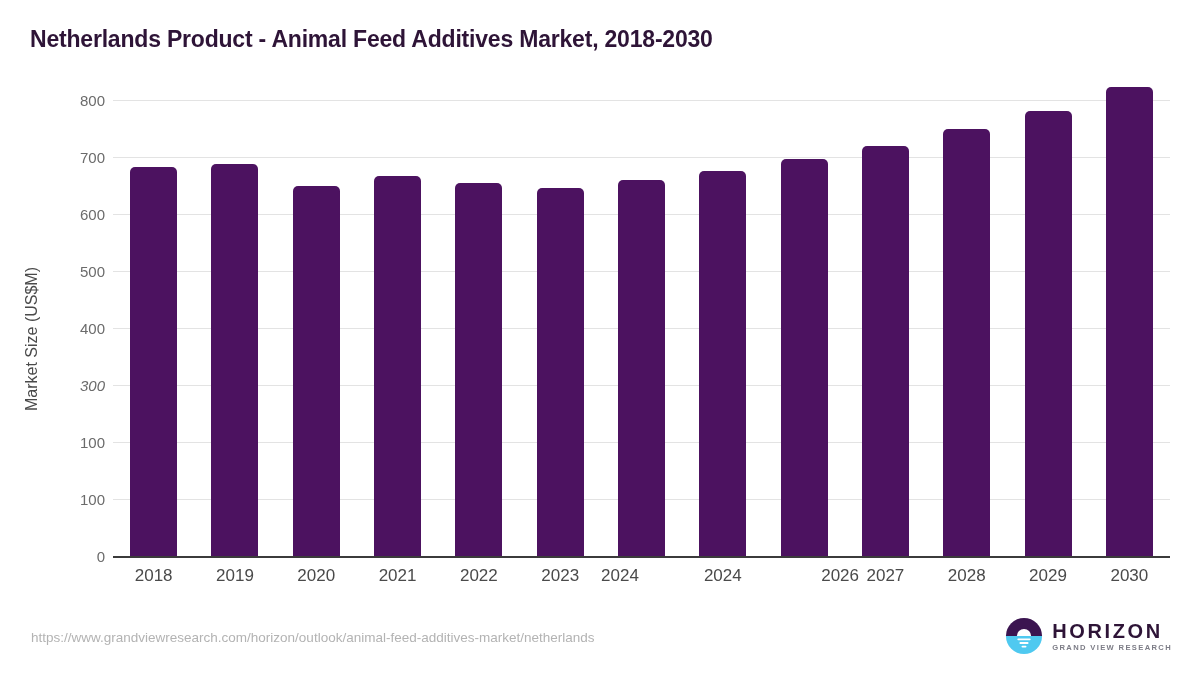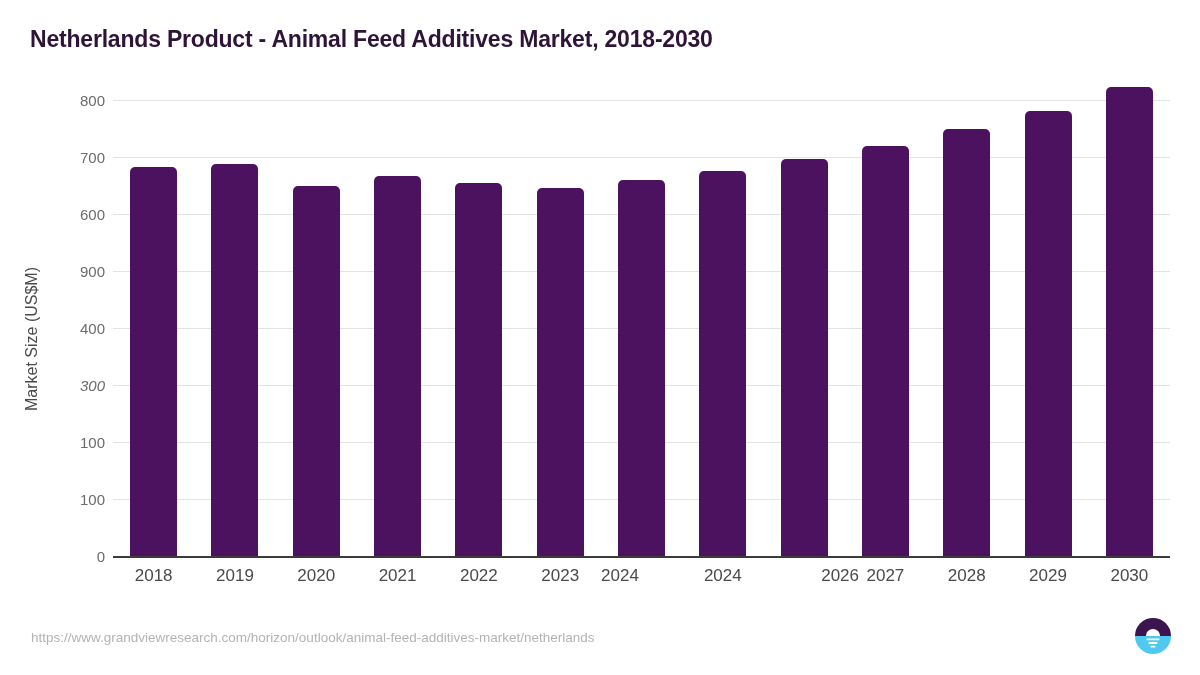--- a/index.html
+++ b/index.html
@@ -180,21 +180,21 @@
       <div class="gridline" style="top: 57px; background: rgb(227, 227, 227);"></div>
       <div class="gridline" style="top: 0px; background: rgb(227, 227, 227);"></div>
     </div>
 
   <div id="y-ticks">
       <div class="y-tick-label" style="top: 556px;">0</div>
       <div class="y-tick-label" style="top: 499px;">100</div>
       <div class="y-tick-label" style="top: 442px;">100</div>
       <div class="y-tick-label" style="top: 385px; font-style: italic;">300</div>
       <div class="y-tick-label" style="top: 328px;">400</div>
-      <div class="y-tick-label" style="top: 271px;">900</div>
+      <div class="y-tick-label" style="top: 271px;">500</div>
       <div class="y-tick-label" style="top: 214px;">600</div>
       <div class="y-tick-label" style="top: 157px;">700</div>
       <div class="y-tick-label" style="top: 100px;">800</div>
     </div>
 
   <div id="y-axis-title">Market Size (US$M)</div>
 
   <div id="bars-layer">
       <div class="bar" title="2018: 682" style="left: 17.1538px; width: 47px; height: 388.74px; background: rgb(76, 18, 96);"></div>
       <div class="bar" title="2019: 688" style="left: 98.4615px; width: 47px; height: 392.16px; background: rgb(76, 18, 96);"></div>
@@ -240,15 +240,19 @@
       </defs>
       <g clip-path="url(#circ)">
         <rect x="0" y="0" width="40" height="20" fill="#3b1450"></rect>
         <rect x="0" y="20" width="40" height="20" fill="#4fc9f0"></rect>
         <path d="M12.5 20 a7.5 7.5 0 0 1 15 0 z" fill="#ffffff"></path>
         <rect x="13" y="22.6" width="14" height="1.9" rx="0.95" fill="#ffffff"></rect>
         <rect x="15.2" y="26.4" width="9.6" height="1.9" rx="0.95" fill="#ffffff"></rect>
         <rect x="17.4" y="30.2" width="5.2" height="1.9" rx="0.95" fill="#ffffff"></rect>
       </g>
     </svg>
+    <div id="logo-text">
+      <div id="logo-wordmark">HORIZON</div>
+      <div id="logo-tagline">GRAND VIEW RESEARCH</div>
+    </div>
   </div>
 
 </div>
 
 </body></html>

